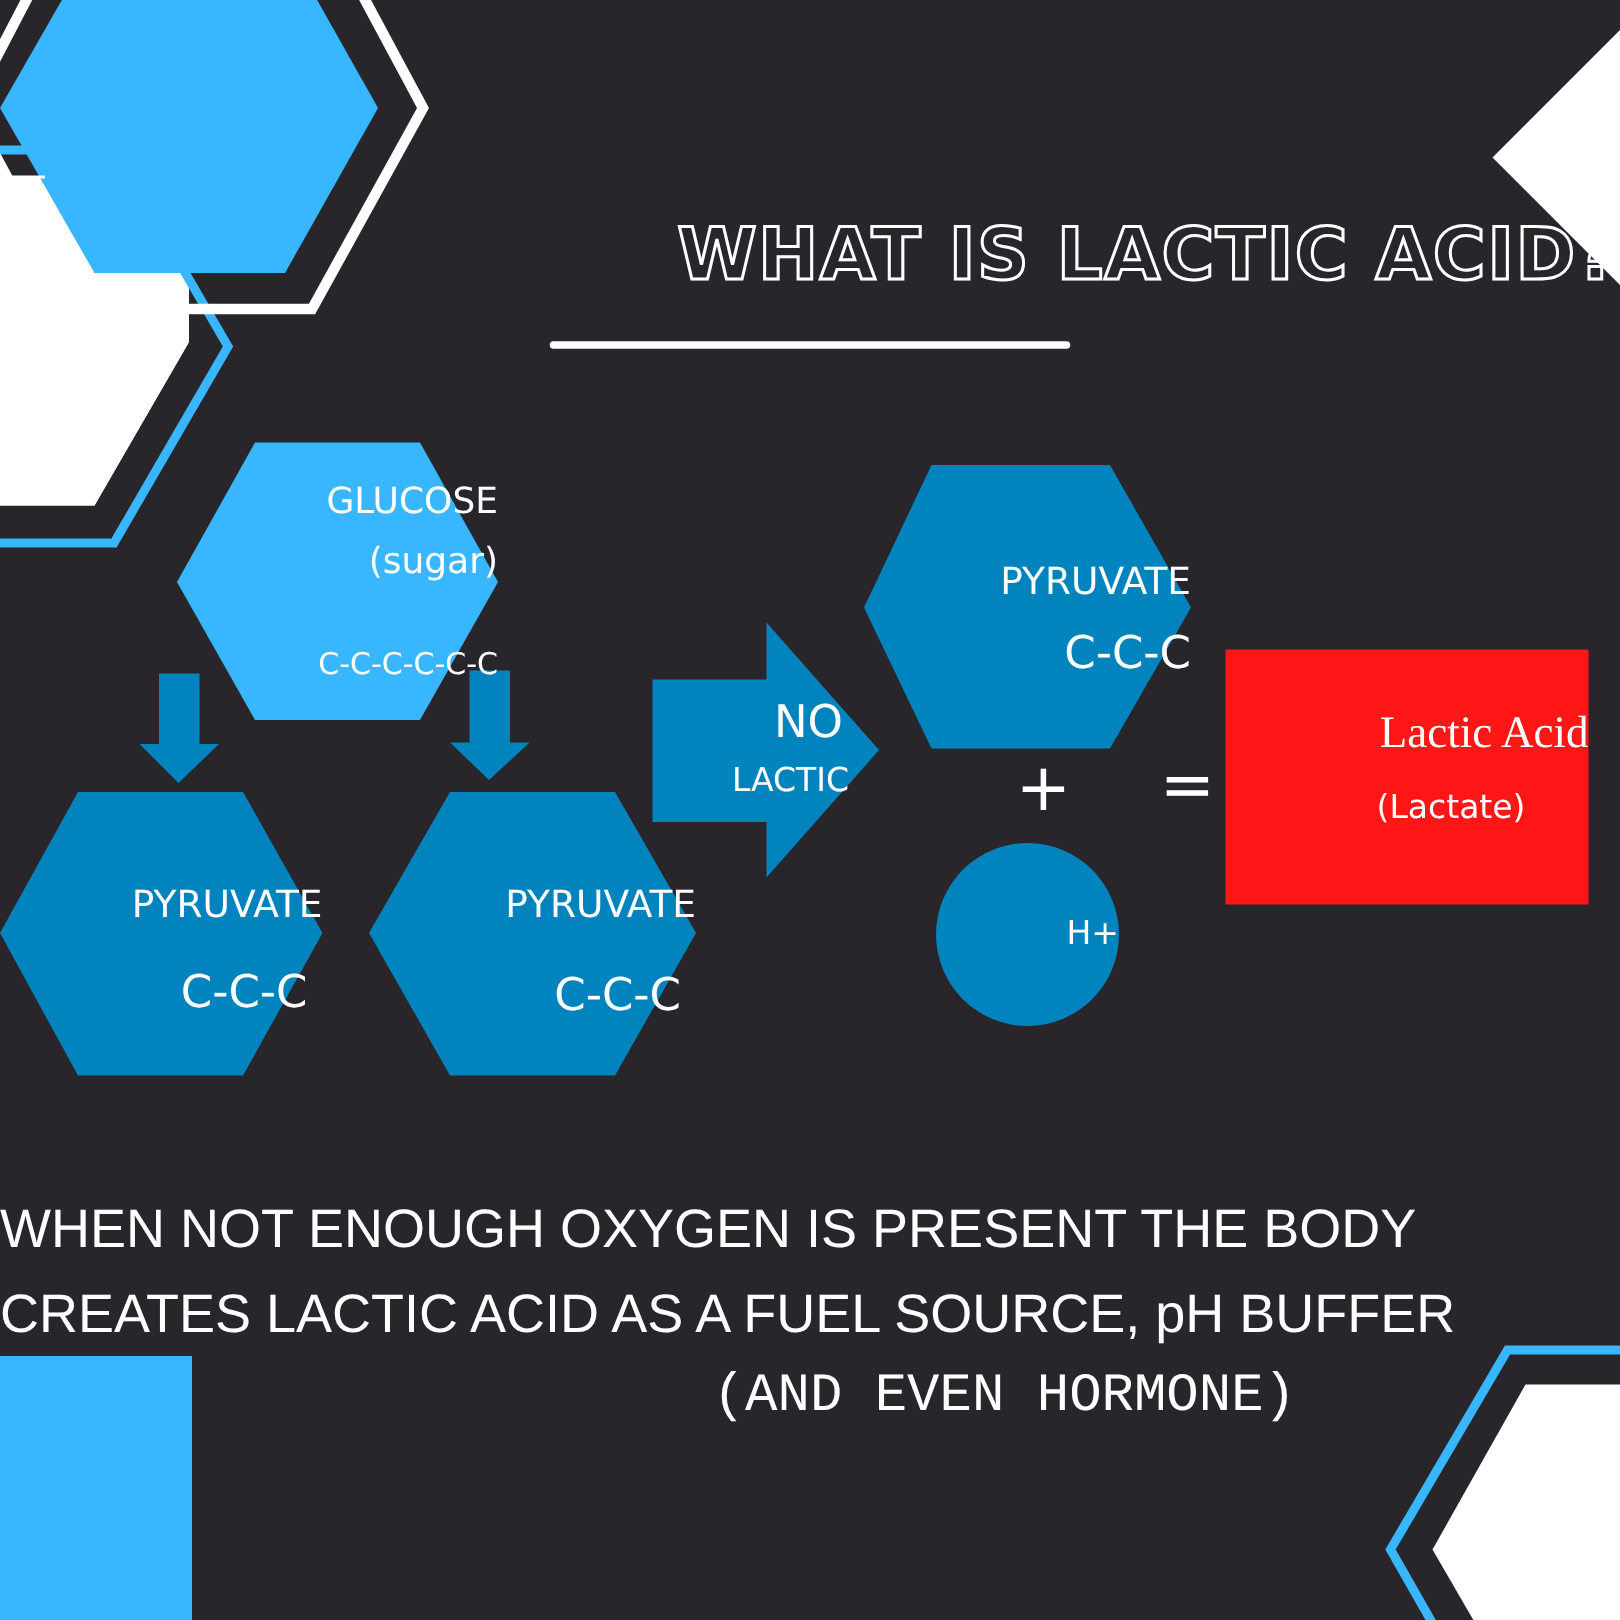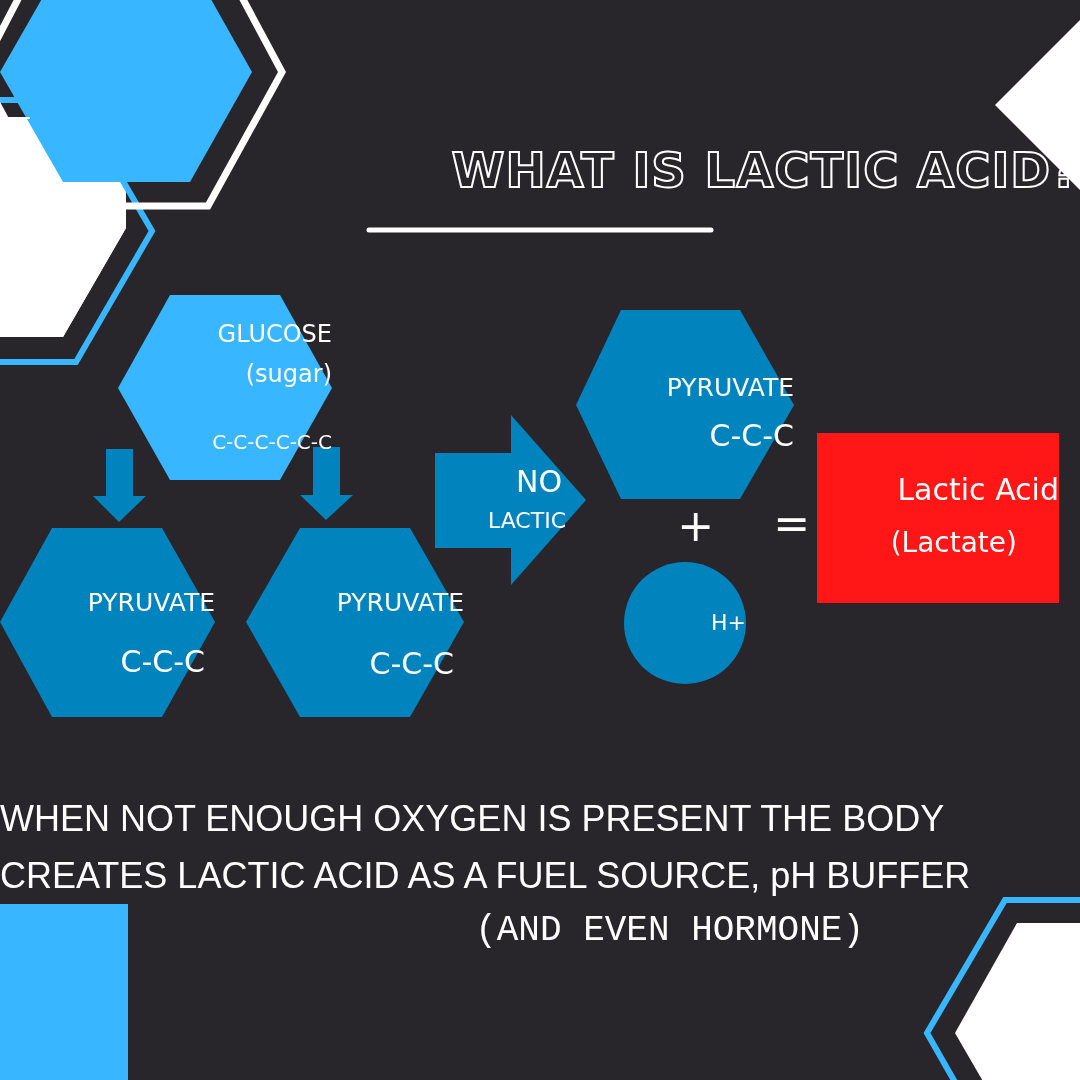--- a/index.html
+++ b/index.html
@@ -66,18 +66,18 @@
 <div class="txt hexlabel" style="left:436px;width:130px;top:508px;font-size:22px;">LACTIC</div>
 
 <div class="txt hexlabel" style="left:576px;width:218px;top:373px;font-size:25px;">PYRUVATE</div>
 <div class="txt hexlabel" style="left:576px;width:218px;top:418px;font-size:30px;">C-C-C</div>
 
 <div class="txt" style="left:654px;width:60px;top:500px;font-size:44px;font-family:'DejaVu Sans',sans-serif;">+</div>
 <div class="txt" style="left:750px;width:60px;top:498px;font-size:44px;font-family:'DejaVu Sans',sans-serif;">=</div>
 
 <div class="txt hexlabel" style="left:624px;width:122px;top:610px;font-size:22px;">H+</div>
 
-<div class="txt hexlabel" style="left:817px;width:242px;top:472px;font-size:30px;">Lactic Acid</div>
-<div class="txt hexlabel" style="left:817px;width:200px;top:526px;font-size:28px;">(Lactate)</div>
+<div class="txt hexlabel" style="left:817px;width:242px;top:472px;font-size:30px;font-family:Liberation Serif, serif;">Lactic Acid</div>
+<div class="txt hexlabel" style="left:817px;width:200px;top:526px;font-size:22px;">(Lactate)</div>
 
 <div class="txt caption" style="top:792px;">WHEN NOT ENOUGH OXYGEN IS PRESENT THE BODY</div>
 <div class="txt caption" style="top:849px;">CREATES LACTIC ACID AS A FUEL SOURCE, pH BUFFER</div>
 <div class="txt caption" style="top:904px;font-family:Liberation Mono, monospace;">(AND EVEN HORMONE)</div>
 
 </body></html>

